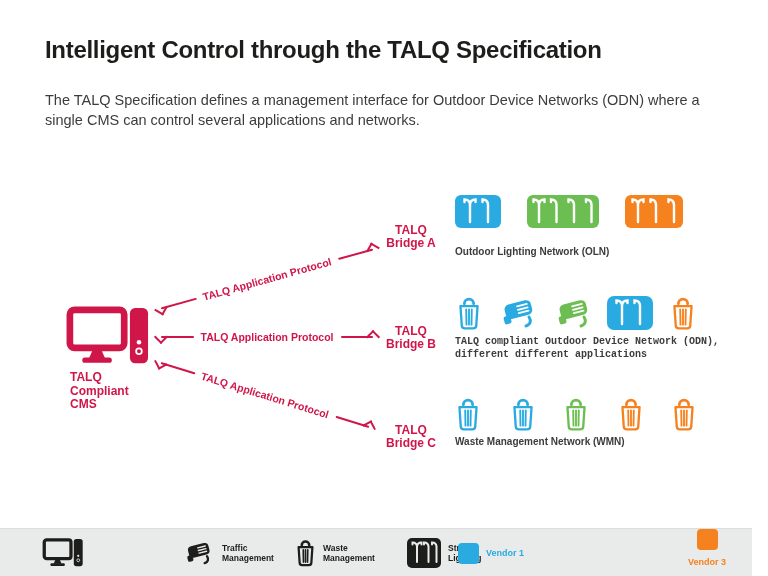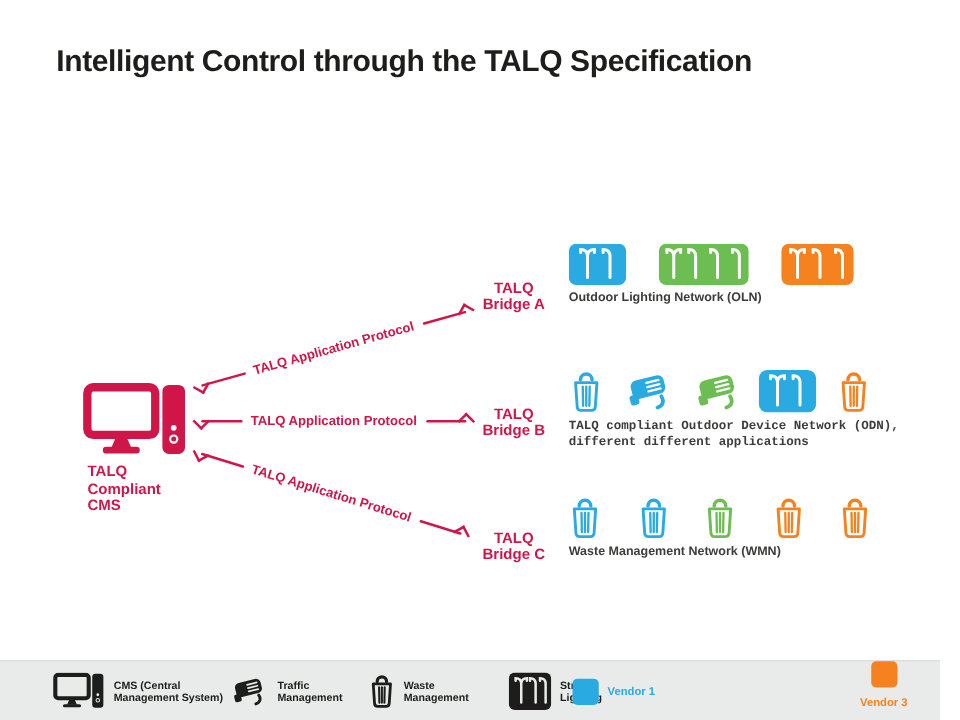--- a/index.html
+++ b/index.html
@@ -41,20 +41,21 @@
   .swatch{width:21px;height:21px;border-radius:4px;flex:none;}
   .vtxt{font-size:9px;font-weight:700;line-height:10px;}
   .v1{color:#29ABE2;} .v2{color:#6CBE52;} .v3{color:#F5821F;}
 </style>
 </head>
 <body>
 
 <div class="slide">
 
   <div class="title">Intelligent Control through the TALQ Specification</div>
+  <div class="intro">The TALQ Specification defines a management interface for Outdoor Device Networks (ODN) where a single CMS can control several applications and networks.</div>
 
   <div class="cms-icon">
     <svg width="84" height="61" viewBox="0 0 88 64">
       <rect x="4" y="4" width="57" height="40" rx="5" fill="none" stroke="#D01649" stroke-width="7"></rect>
       <path d="M28 46 L24 55 H41 L37 46 Z" fill="#D01649"></path>
       <rect x="17" y="54" width="31" height="5.5" rx="2.7" fill="#D01649"></rect>
       <rect x="67" y="2" width="19" height="58" rx="5.5" fill="#D01649"></rect>
       <circle cx="76.5" cy="38" r="2.4" fill="#fff"></circle>
       <circle cx="76.5" cy="47.5" r="3" fill="none" stroke="#fff" stroke-width="1.8"></circle>
     </svg>
@@ -123,21 +124,21 @@
   <div class="nicon" style="left:625px;top:195px;">
     <svg width="58" height="33" viewBox="0 0 58 33">
       <rect width="58" height="33" rx="6" fill="#F5821F"></rect>
       <g stroke="#fff" stroke-width="2.4" fill="none" stroke-linecap="round">
         <path d="M13 27V9M13 10Q13 4.5 7.5 4.5L7.5 7M13 10Q13 4.5 18.5 4.5L18.5 7"></path>
         <path d="M31 27V9M31 10Q31 4.5 25.5 4.5L25.5 7"></path>
         <path d="M49 27V9M49 10Q49 4.5 43.5 4.5L43.5 7"></path>
       </g>
     </svg>
   </div>
-  <div class="cap" style="left:455px;top:233px;">Outdoor Lighting Network (OLN)</div>
+  <div class="cap" style="left:455px;top:246px;">Outdoor Lighting Network (OLN)</div>
 
   <div class="nicon" style="left:456px;top:297px;">
     <svg width="26" height="34" viewBox="0 0 28 36">
       <g stroke="#29ABE2" fill="none">
         <path d="M9 7A5 5 0 0 1 19 7" stroke-width="3" stroke-linecap="round"></path>
         <path d="M4.8 9.5H23.2L21.8 30.5Q21.6 33.4 18.5 33.4H9.5Q6.4 33.4 6.2 30.5Z" stroke-width="2.5" stroke-linejoin="round"></path>
         <g stroke-width="2" stroke-linecap="round">
           <line x1="11" y1="13" x2="11.3" y2="29.5"></line>
             <line x1="14" y1="13" x2="14" y2="29.5"></line>
             <line x1="17" y1="13" x2="16.7" y2="29.5"></line>
@@ -271,24 +272,20 @@
 
     <div class="litem" style="left:42px;">
       <svg width="42" height="30" viewBox="0 0 88 64">
         <rect x="4" y="4" width="57" height="40" rx="5" fill="none" stroke="#1D1D1B" stroke-width="7"></rect>
         <path d="M28 46 L24 55 H41 L37 46 Z" fill="#1D1D1B"></path>
         <rect x="17" y="54" width="31" height="5.5" rx="2.7" fill="#1D1D1B"></rect>
         <rect x="67" y="2" width="19" height="58" rx="5.5" fill="#1D1D1B"></rect>
         <circle cx="76.5" cy="38" r="2.4" fill="#E9EAEA"></circle>
         <circle cx="76.5" cy="47.5" r="3" fill="none" stroke="#E9EAEA" stroke-width="1.8"></circle>
       </svg>
-      <div class="ltxt">
-        <div>CMS (Central</div>
-        <div>Management System)</div>
-      </div>
     </div>
 
     <div class="litem" style="left:185px;">
       <svg width="30" height="28" viewBox="0 0 38 36">
         <g transform="rotate(-14 18 15)">
           <rect x="4" y="7" width="27" height="15" rx="5" fill="#1D1D1B"></rect>
           <rect x="1" y="18" width="7" height="8" rx="2" fill="#1D1D1B"></rect>
           <g stroke="#E9EAEA" stroke-width="1.8" stroke-linecap="round">
             <line x1="17" y1="11" x2="27" y2="11"></line>
               <line x1="17" y1="14.5" x2="27" y2="14.5"></line>

